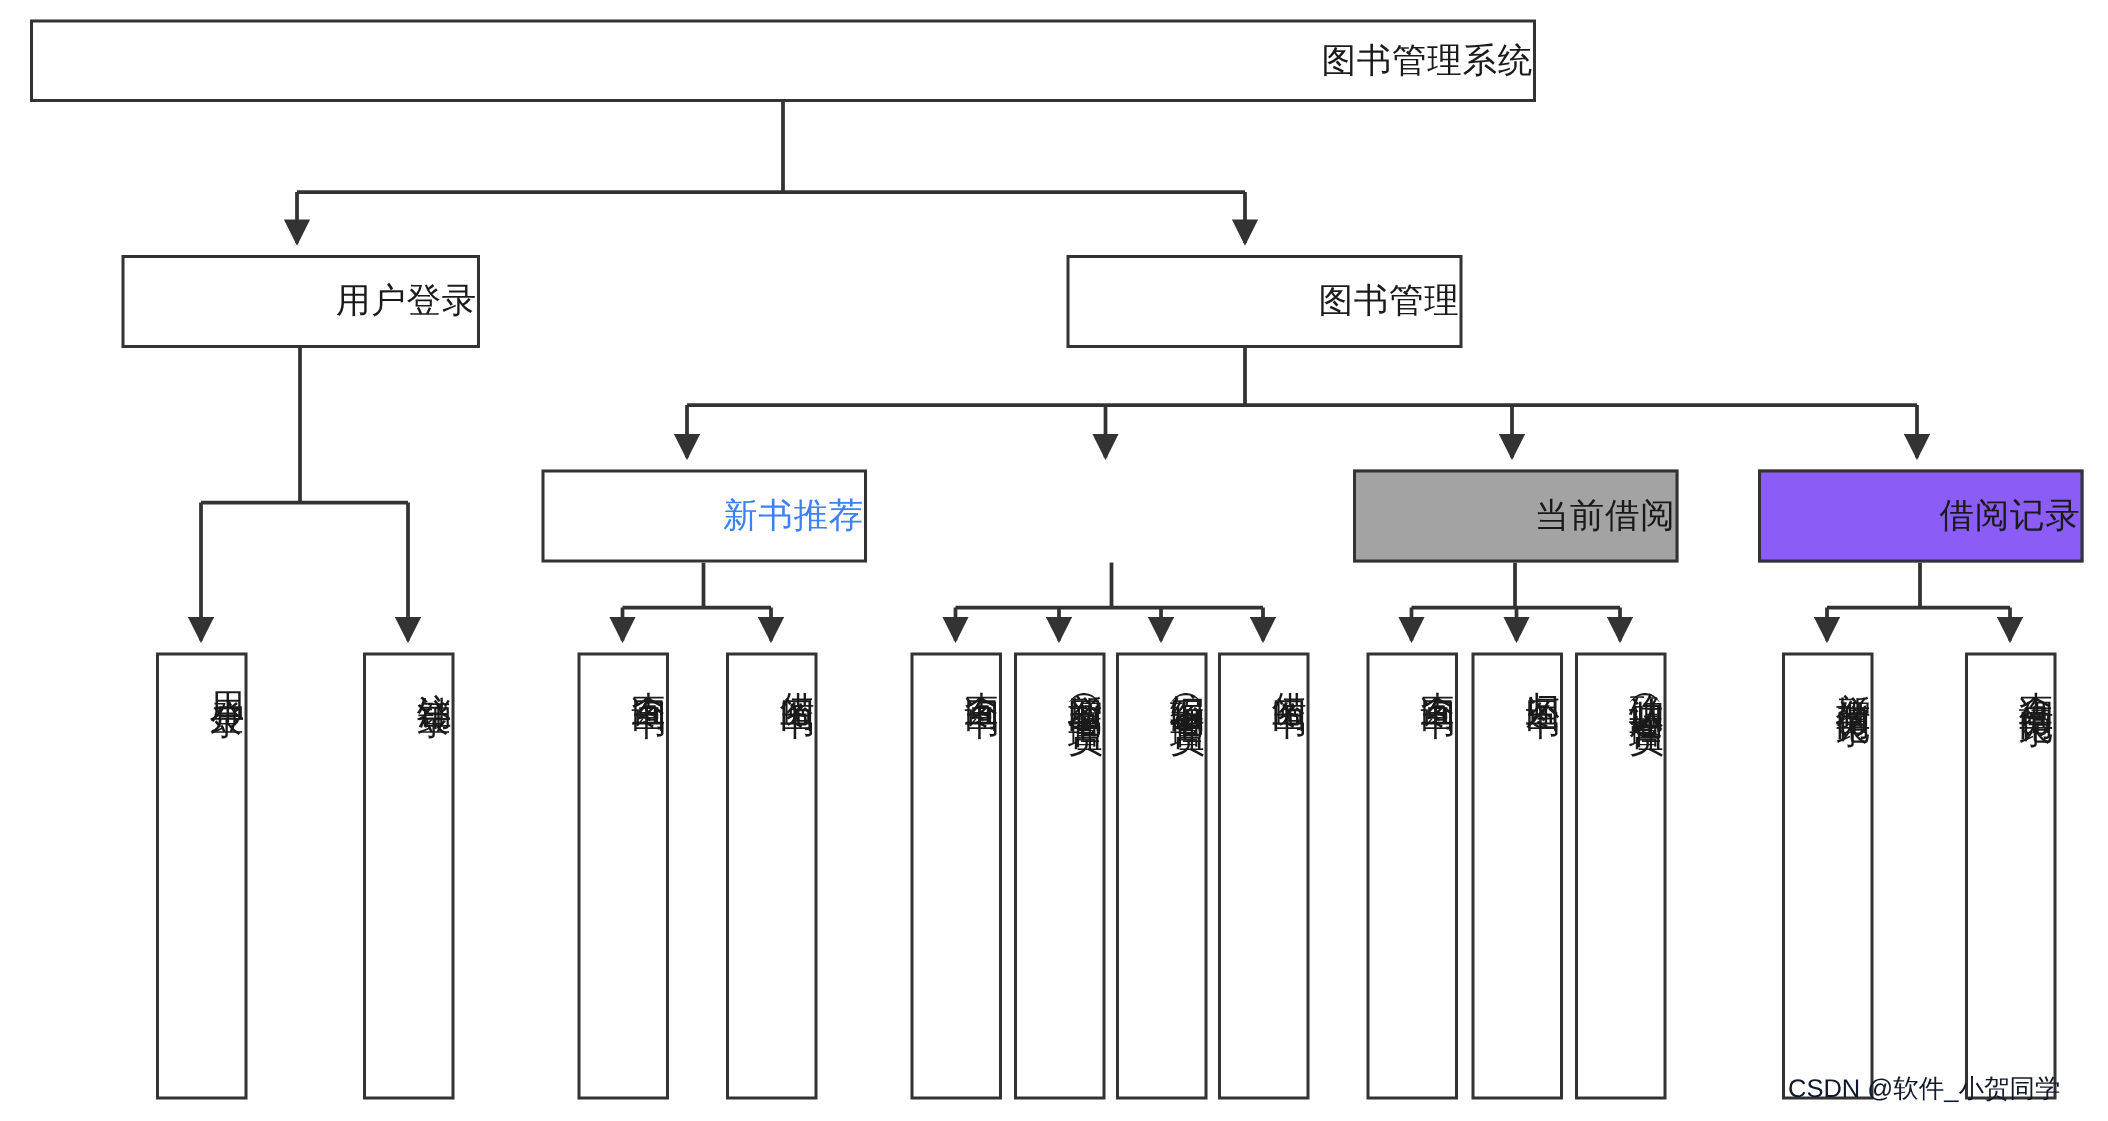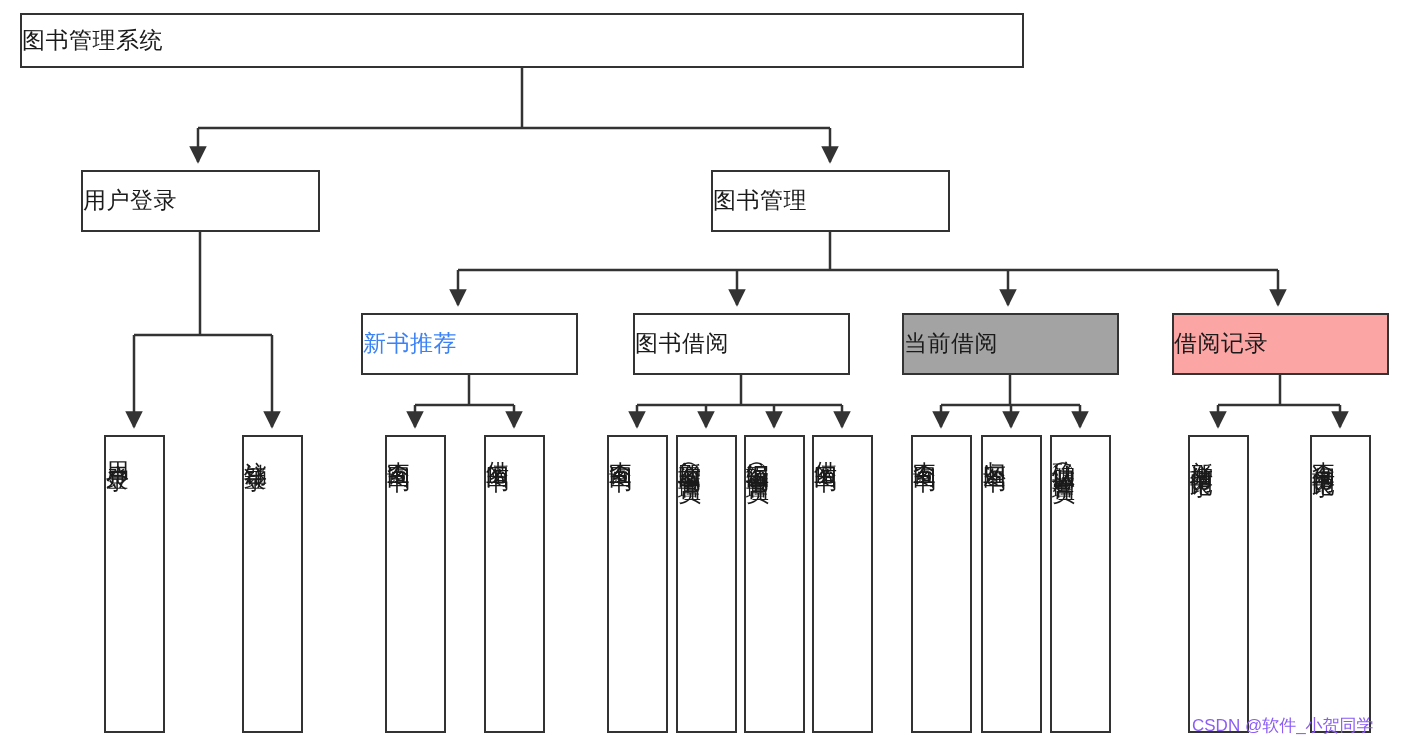--- a/index.html
+++ b/index.html
@@ -27,21 +27,21 @@
     height: 747px;
     pointer-events: none;
   }
   .node {
     position: absolute;
     box-sizing: border-box;
     background: #ffffff;
     border: 2px solid #333333;
     display: flex;
     align-items: center;
-    justify-content: flex-start;
+    justify-content: flex-end;
     color: #1a1a1a;
     z-index: 2;
   }
   .node-label {
     display: block;
     text-align: center;
     line-height: 1.18;
     letter-spacing: 0.5px;
     white-space: nowrap;
   }
@@ -125,34 +125,31 @@
     </g>
   </svg>
 
   <div class="node horizontal" style="left: 20px; top: 13px; width: 1004px; height: 55px; border-color: rgb(51, 51, 51); background: rgb(255, 255, 255); color: rgb(26, 26, 26);">
     <span class="node-label">图书管理系统</span>
   </div>
 
   <div class="node horizontal" style="left: 81px; top: 170px; width: 239px; height: 62px; border-color: rgb(51, 51, 51); background: rgb(255, 255, 255); color: rgb(26, 26, 26);">
     <span class="node-label">用户登录</span>
   </div>
-  <div class="node horizontal" style="left: 711px; top: 170px; width: 239px; height: 62px; border-color: rgb(51, 51, 51); background: rgb(255, 255, 255); color: rgb(26, 26, 26);">
+  <div class="node horizontal" style="left: 711px; top: 170px; width: 264px; height: 62px; border-color: rgb(51, 51, 51); background: rgb(255, 255, 255); color: rgb(26, 26, 26);">
     <span class="node-label">图书管理</span>
   </div>
 
   <div class="node horizontal" style="left: 361px; top: 313px; width: 217px; height: 62px; border-color: rgb(51, 51, 51); background: rgb(255, 255, 255); color: #3b82f6;">
     <span class="node-label">新书推荐</span>
   </div>
-  <div class="node horizontal" style="left: 633px; top: 313px; width: 217px; height: 62px; border-color: rgb(51, 51, 51); background: rgb(255, 255, 255); color: rgb(26, 26, 26);">
-    <span class="node-label">图书借阅</span>
-  </div>
   <div class="node horizontal" style="left: 902px; top: 313px; width: 217px; height: 62px; border-color: rgb(51, 51, 51); background: #a3a3a3; color: rgb(26, 26, 26);">
     <span class="node-label">当前借阅</span>
   </div>
-  <div class="node horizontal" style="left: 1172px; top: 313px; width: 217px; height: 62px; border-color: rgb(51, 51, 51); background: #fca5a5; color: rgb(26, 26, 26);">
+  <div class="node horizontal" style="left: 1172px; top: 313px; width: 217px; height: 62px; border-color: rgb(51, 51, 51); background: #8b5cf6; color: rgb(26, 26, 26);">
     <span class="node-label">借阅记录</span>
   </div>
 
   <div class="node vertical" style="left: 104px; top: 435px; width: 61px; height: 298px; border-color: rgb(51, 51, 51); background: rgb(255, 255, 255); color: rgb(26, 26, 26);">
     <span class="node-label">用户登录</span>
   </div>
   <div class="node vertical" style="left: 242px; top: 435px; width: 61px; height: 298px; border-color: rgb(51, 51, 51); background: rgb(255, 255, 255); color: rgb(26, 26, 26);">
     <span class="node-label">注销登录</span>
   </div>
   <div class="node vertical" style="left: 385px; top: 435px; width: 61px; height: 298px; border-color: rgb(51, 51, 51); background: rgb(255, 255, 255); color: rgb(26, 26, 26);">
@@ -182,15 +179,15 @@
   <div class="node vertical" style="left: 1050px; top: 435px; width: 61px; height: 298px; border-color: rgb(51, 51, 51); background: rgb(255, 255, 255); color: rgb(26, 26, 26);">
     <span class="node-label">确认归还（管理员）</span>
   </div>
   <div class="node vertical" style="left: 1188px; top: 435px; width: 61px; height: 298px; border-color: rgb(51, 51, 51); background: rgb(255, 255, 255); color: rgb(26, 26, 26);">
     <span class="node-label">新增借阅记录</span>
   </div>
   <div class="node vertical" style="left: 1310px; top: 435px; width: 61px; height: 298px; border-color: rgb(51, 51, 51); background: rgb(255, 255, 255); color: rgb(26, 26, 26);">
     <span class="node-label">查询借阅记录</span>
   </div>
 
-  <div class="watermark" style="color: #8b5cf6;">CSDN @软件_小贺同学</div>
+  <div class="watermark" style="color: #0f172a;">CSDN @软件_小贺同学</div>
 
 </div>
 
 </body></html>

